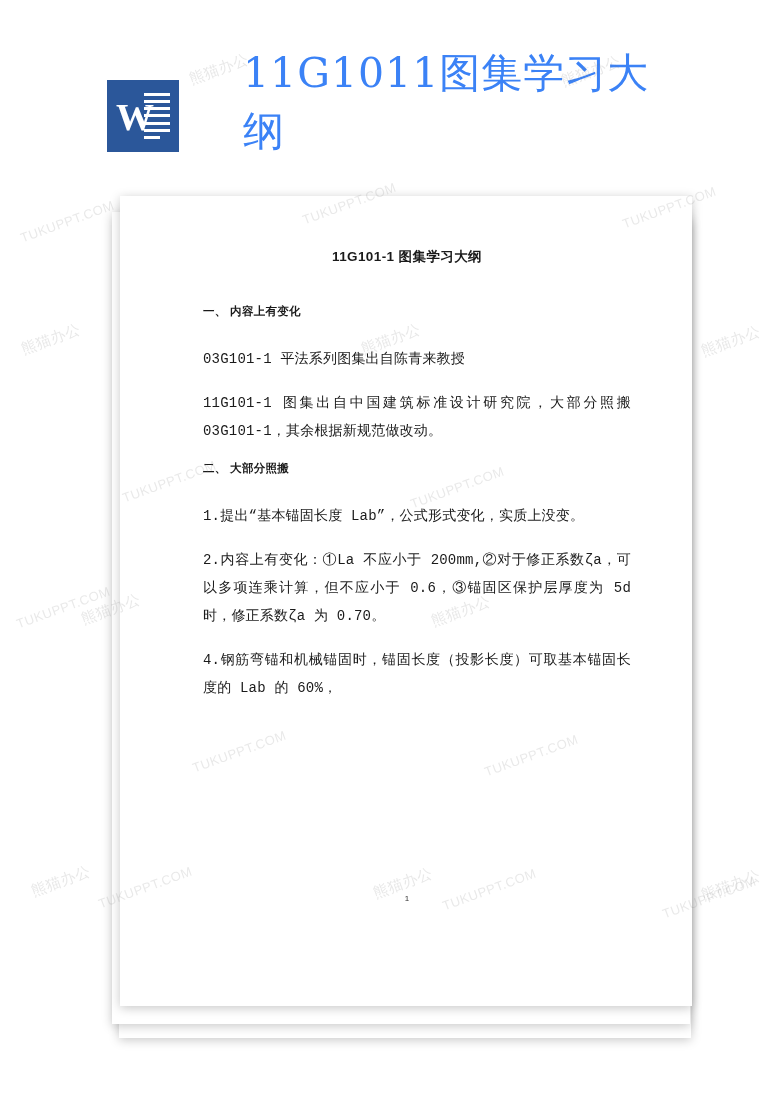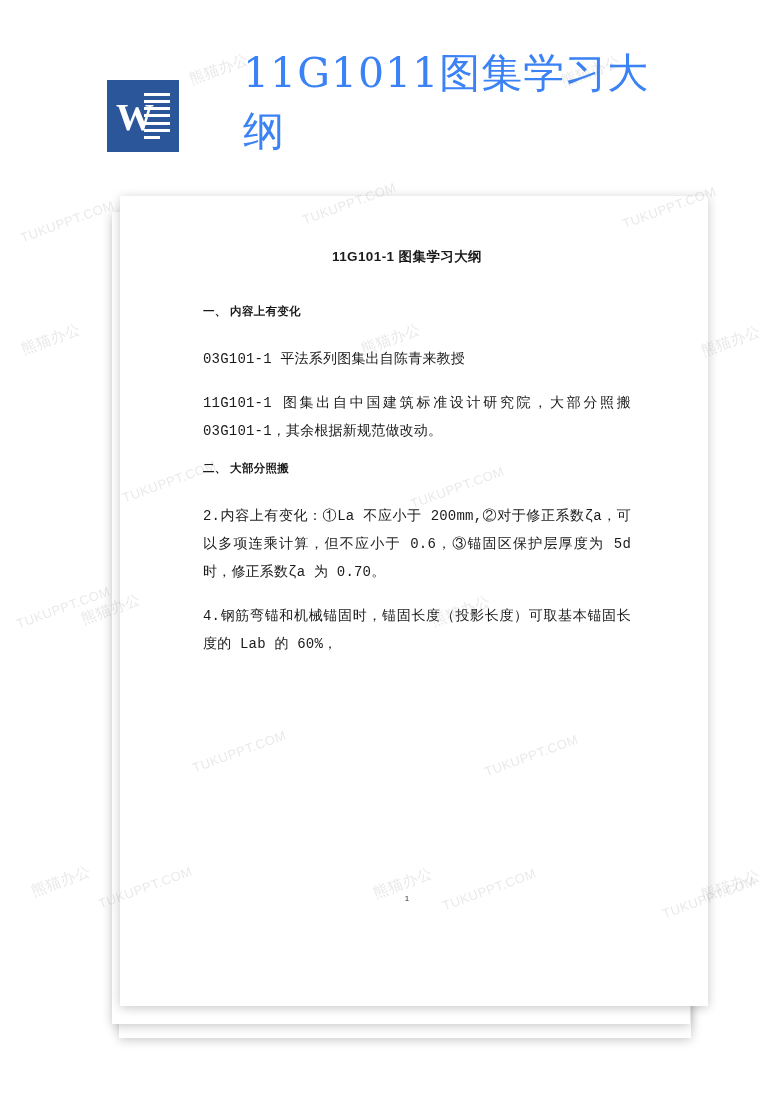--- a/index.html
+++ b/index.html
@@ -89,21 +89,20 @@
     left: 112px;
     top: 212px;
     width: 578px;
     height: 812px;
   }
   .sheet-front {
     left: 120px;
     top: 196px;
     width: 572px;
     height: 810px;
-    padding-left: 16px;
   }
 
   
   .doc-inner {
     position: absolute;
     left: 63px;
     top: 52px;
     width: 448px;
     color: #1a1a1a;
     font-family: "Liberation Sans", sans-serif;
@@ -191,20 +190,21 @@
 
 <div class="sheet sheet-front">
   <div class="doc-inner">
     <div class="doc-h1">11G101-1 图集学习大纲</div>
 
     <div class="doc-h2">一、 内容上有变化</div>
     <div class="doc-p">03G101-1 平法系列图集出自陈青来教授</div>
     <div class="doc-p">11G101-1 图集出自中国建筑标准设计研究院，大部分照搬 03G101-1，其余根据新规范做改动。</div>
 
     <div class="doc-h2 tight">二、 大部分照搬</div>
+    <div class="doc-p">1.提出“基本锚固长度 Lab”，公式形式变化，实质上没变。</div>
     <div class="doc-p">2.内容上有变化：①La 不应小于 200mm,②对于修正系数ζa，可以多项连乘计算，但不应小于 0.6，③锚固区保护层厚度为 5d 时，修正系数ζa 为 0.70。</div>
     <div class="doc-p">4.钢筋弯锚和机械锚固时，锚固长度（投影长度）可取基本锚固长度的 Lab 的 60%，</div>
 
     <div class="page-num">1</div>
   </div>
 </div>
 
 <div class="wm-layer">
     <div class="wm" style="left: 18px; top: 214px;">TUKUPPT.COM</div>
     <div class="wm big" style="left: 188px; top: 60px;">熊猫办公</div>

